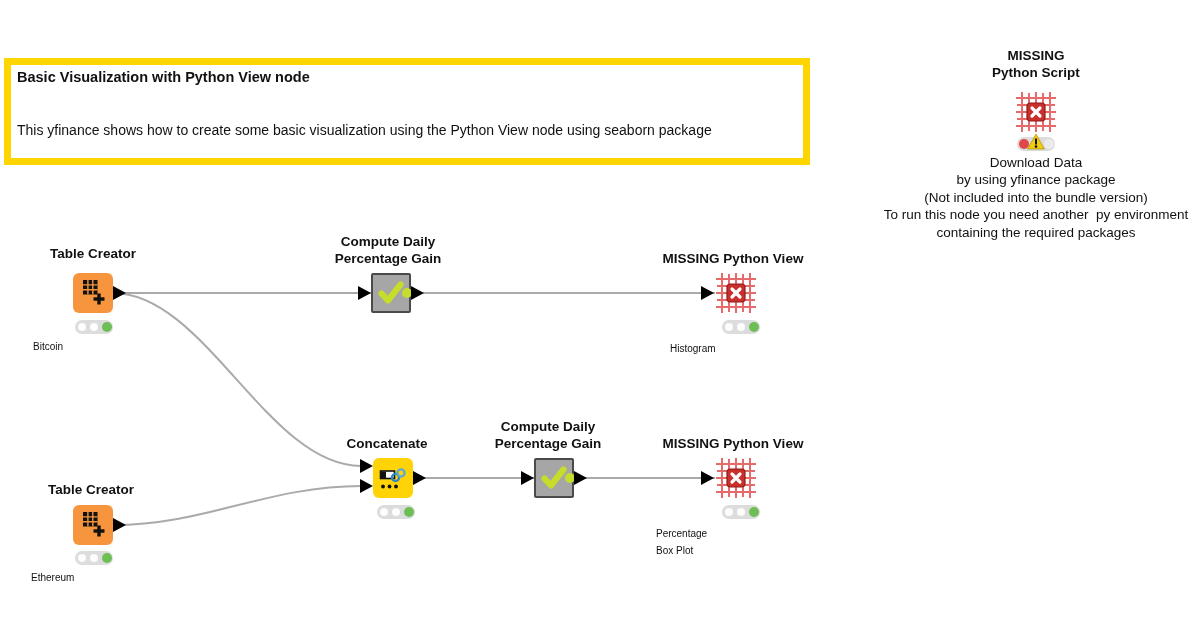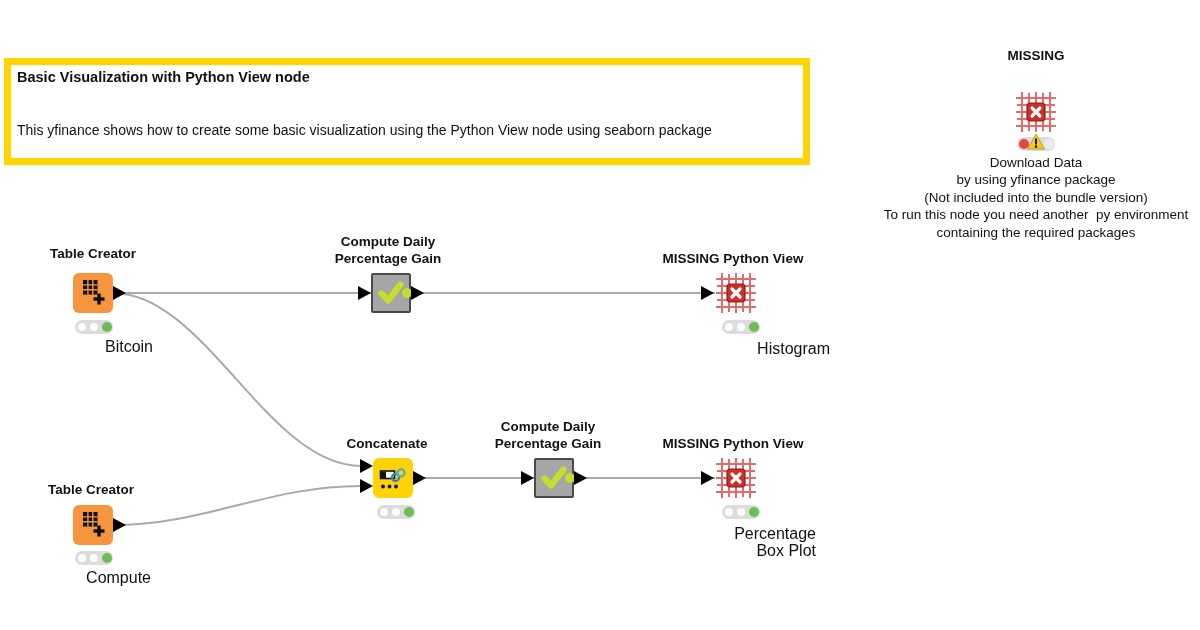--- a/index.html
+++ b/index.html
@@ -11,21 +11,21 @@
   .wire{stroke:#AAAAAA;stroke-width:2;fill:none;}
 
   
   .annotation{position:absolute;left:4px;top:42px;width:806px;height:107px;
     border:7px solid #FFD500;background:#fff;box-sizing:border-box;margin-top:16px;}
   .annotation-title{position:absolute;left:6px;top:4px;font-size:14.5px;font-weight:700;white-space:nowrap;}
   .annotation-body{position:absolute;left:6px;top:57px;font-size:14px;white-space:nowrap;}
 
   
   .node-title{position:absolute;text-align:center;font-weight:700;font-size:13.5px;line-height:17px;white-space:nowrap;}
-  .node-label{position:absolute;text-align:right;font-size:16px;line-height:17px;white-space:nowrap;}
+  .node-label{position:absolute;text-align:left;font-size:10px;line-height:17px;white-space:nowrap;}
   .node-square{position:absolute;width:40px;height:40px;border-radius:6px;}
   .square-orange{background:#F7953F;}
   .square-yellow{background:#FFD305;}
   .square-component{background:#A6A6A6;border:2px solid #4A4A4A;border-radius:2px;box-sizing:border-box;}
   .node-square svg{position:absolute;left:0;top:0;}
   .square-component svg{left:-2px;top:-2px;}
   .missing-icon{position:absolute;width:42px;height:42px;}
 
   .tri{position:absolute;width:0;height:0;
     border-top:7px solid transparent;border-bottom:7px solid transparent;
@@ -109,20 +109,21 @@
   <path class="wire" d="M574 478 H 715"></path>
 </svg>
 
 <div class="annotation">
   <div class="annotation-title">Basic Visualization with Python View node</div>
   <div class="annotation-body">This yfinance shows how to create some basic visualization using the Python View node using seaborn package</div>
 </div>
 
 <div class="script-title">
   <div>MISSING</div>
+  <div>Python Script</div>
 </div>
 <div class="missing-icon" style="left:1015px;top:91px;">
   <svg width="42" height="42">
       <use href="#sym-missing"></use>
     </svg>
 </div>
 <div class="traffic" style="left:1017px;top:137px;">
   <span class="dot dot-red"></span>
   <span class="dot dot-gray"></span>
   <span class="dot dot-gray"></span>
@@ -229,13 +230,13 @@
   <svg width="40" height="40">
       <use href="#sym-table-creator"></use>
     </svg>
 </div>
 <div class="tri" style="left:113px;top:518px;"></div>
 <div class="traffic" style="left:75px;top:551px;">
   <span class="dot dot-white"></span>
   <span class="dot dot-white"></span>
   <span class="dot dot-green"></span>
 </div>
-<div class="node-label" style="left:31px;top:569px;width:120px;">Compute</div>
+<div class="node-label" style="left:31px;top:569px;width:120px;">Ethereum</div>
 
 </body></html>

